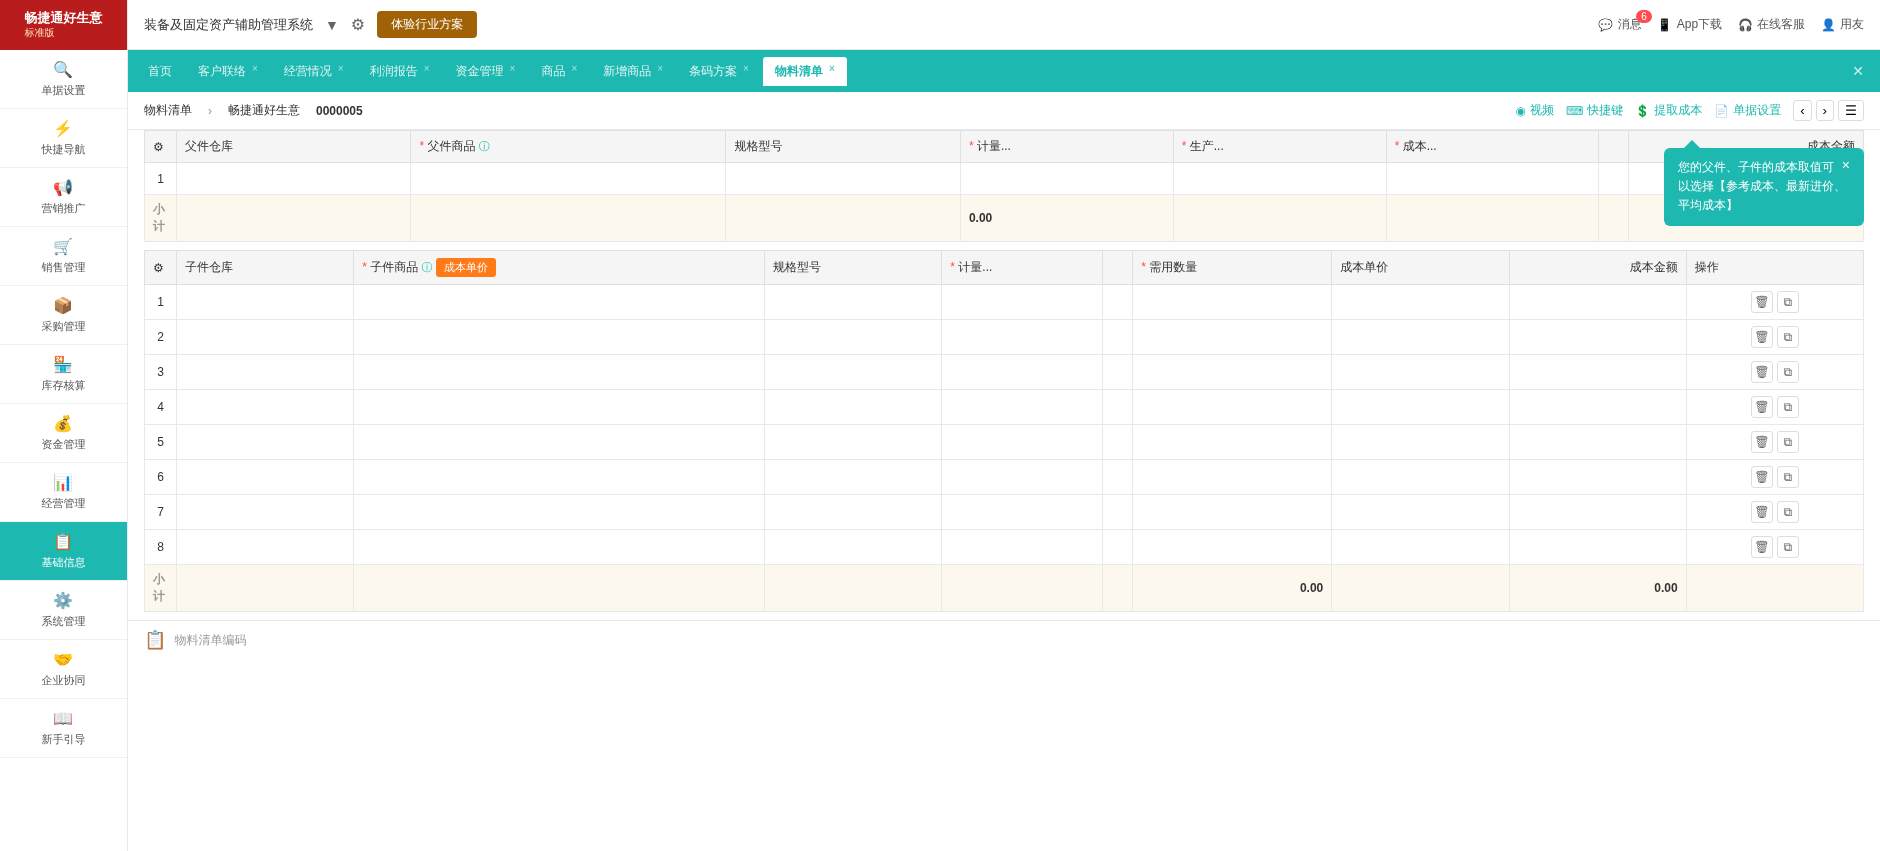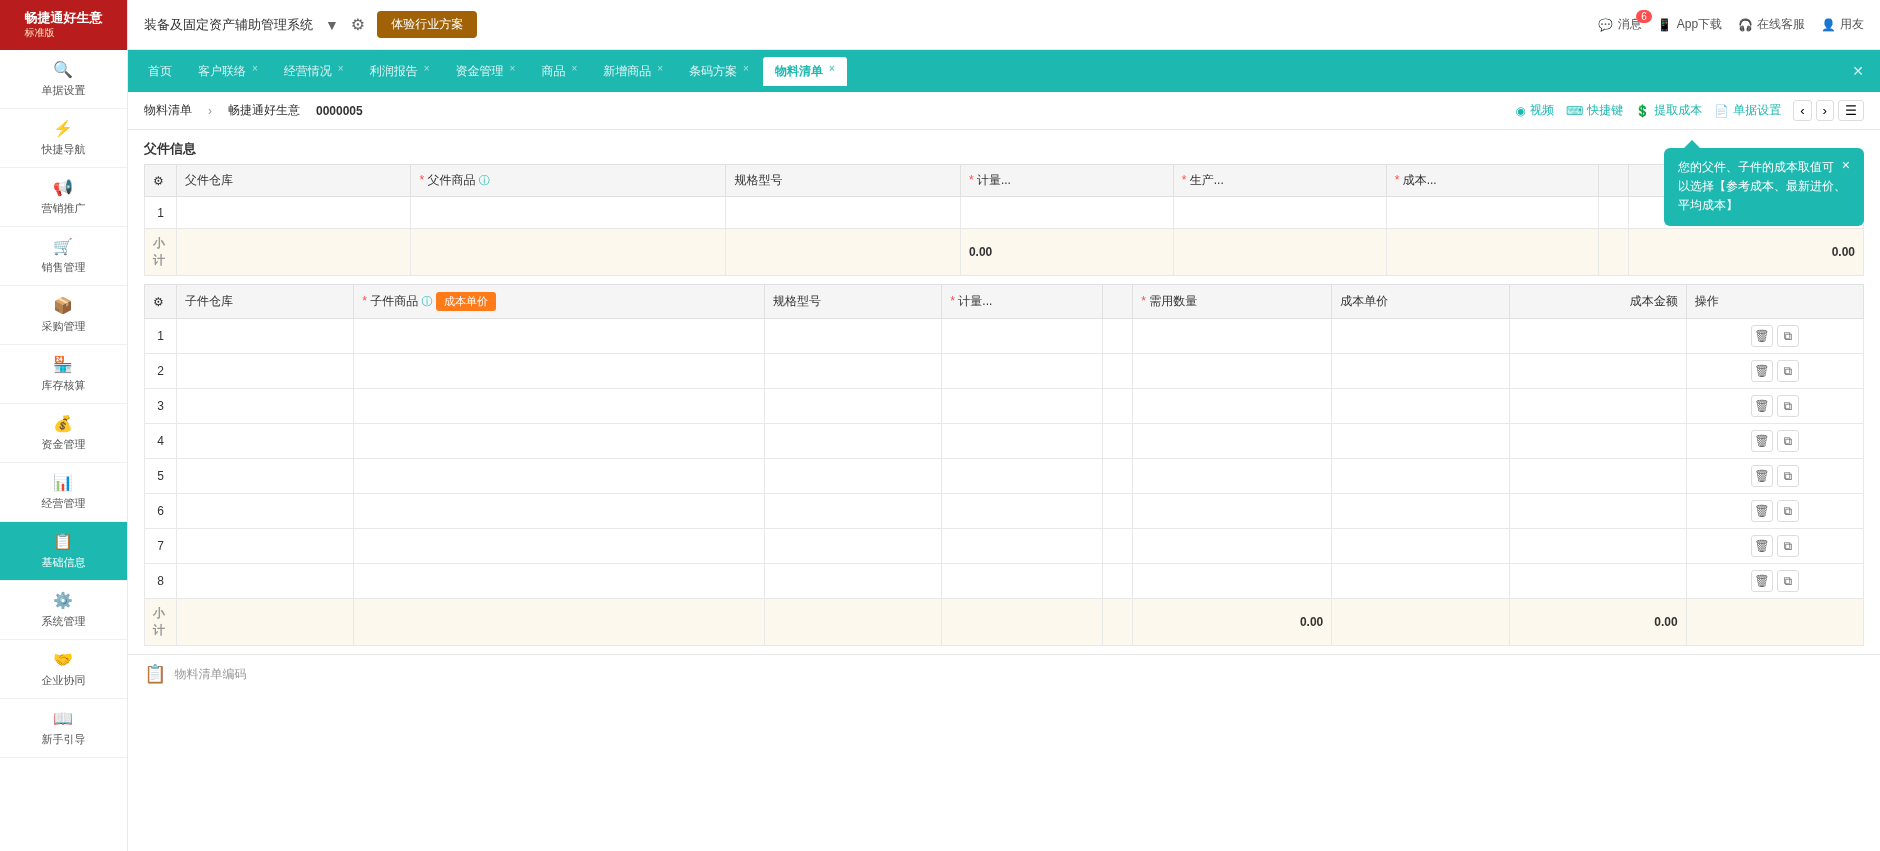--- a/index.html
+++ b/index.html
@@ -472,21 +472,20 @@
           <span>单据设置</span>
         </div>
         <div style="display:flex;gap:4px;">
           <button style="background:none;border:1px solid #ddd;border-radius:3px;padding:2px 6px;cursor:pointer;">‹</button>
           <button style="background:none;border:1px solid #ddd;border-radius:3px;padding:2px 6px;cursor:pointer;">›</button>
           <button style="background:none;border:1px solid #ddd;border-radius:3px;padding:2px 6px;cursor:pointer;">☰</button>
         </div>
       </div>
     </div>
 
-    <div class="section-title">父件信息</div>
     <div class="table-container">
       <table class="data-table">
         <thead>
           <tr>
             <th class="th-gear">⚙</th>
             <th><span>父件仓库</span></th>
             <th><span style="color:#ff4d4f;">*</span> 父件商品 <span style="color:#1db8b0;font-size:11px;">ⓘ</span></th>
             <th><span>规格型号</span></th>
             <th><span style="color:#ff4d4f;">*</span> 计量...</th>
             <th><span style="color:#ff4d4f;">*</span> 生产...</th>

